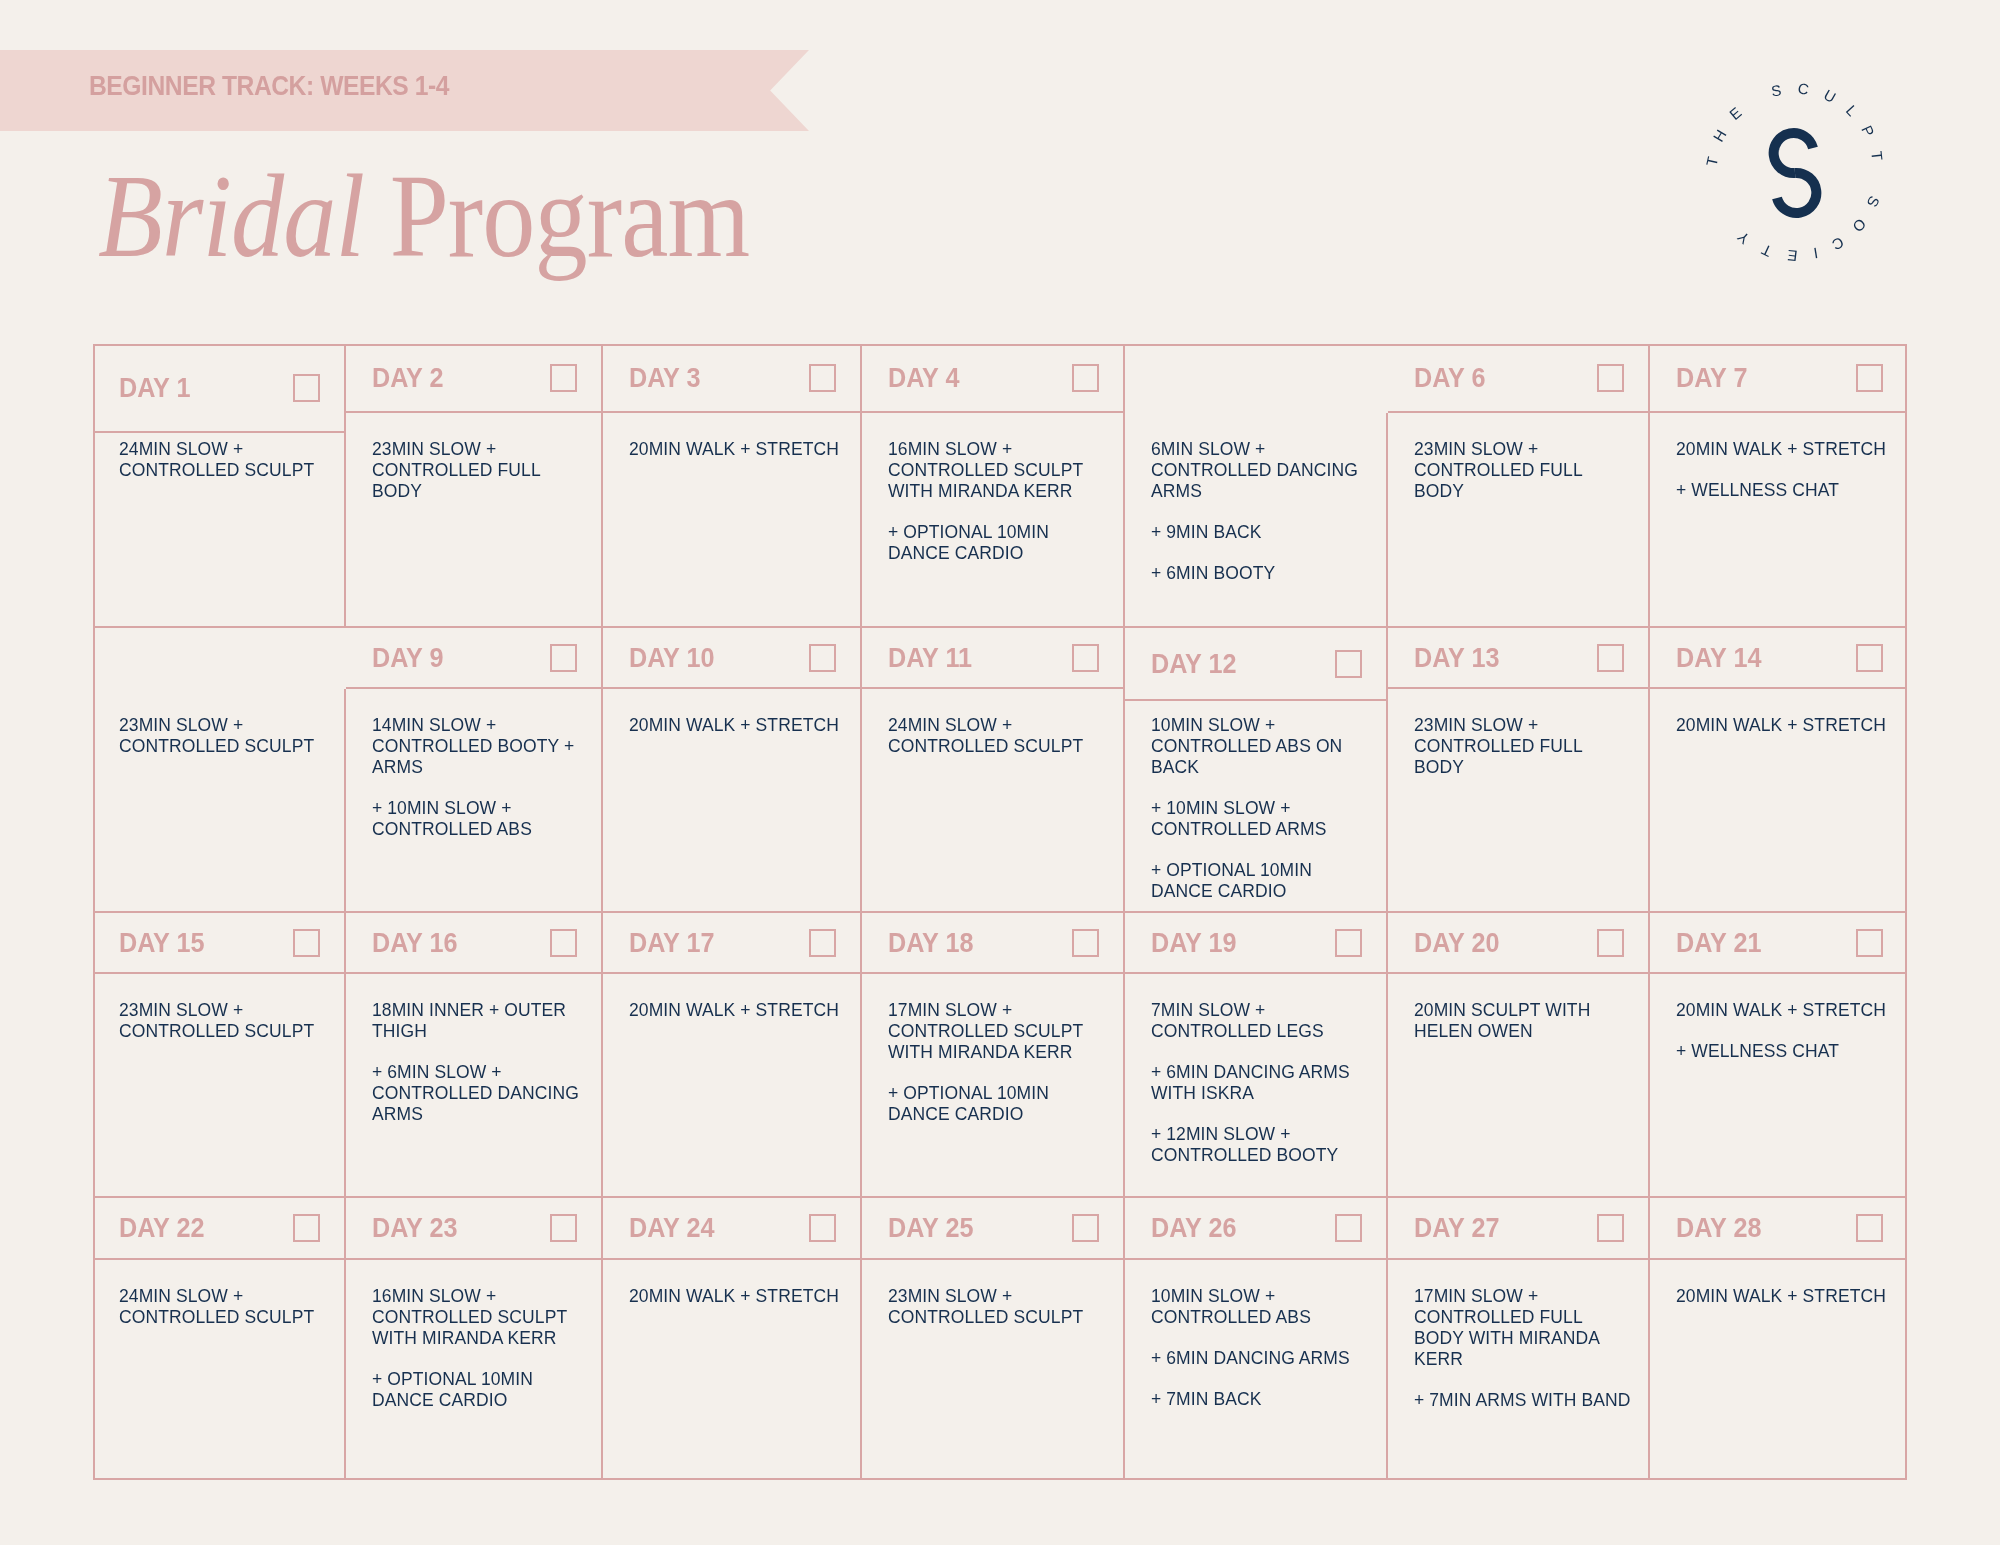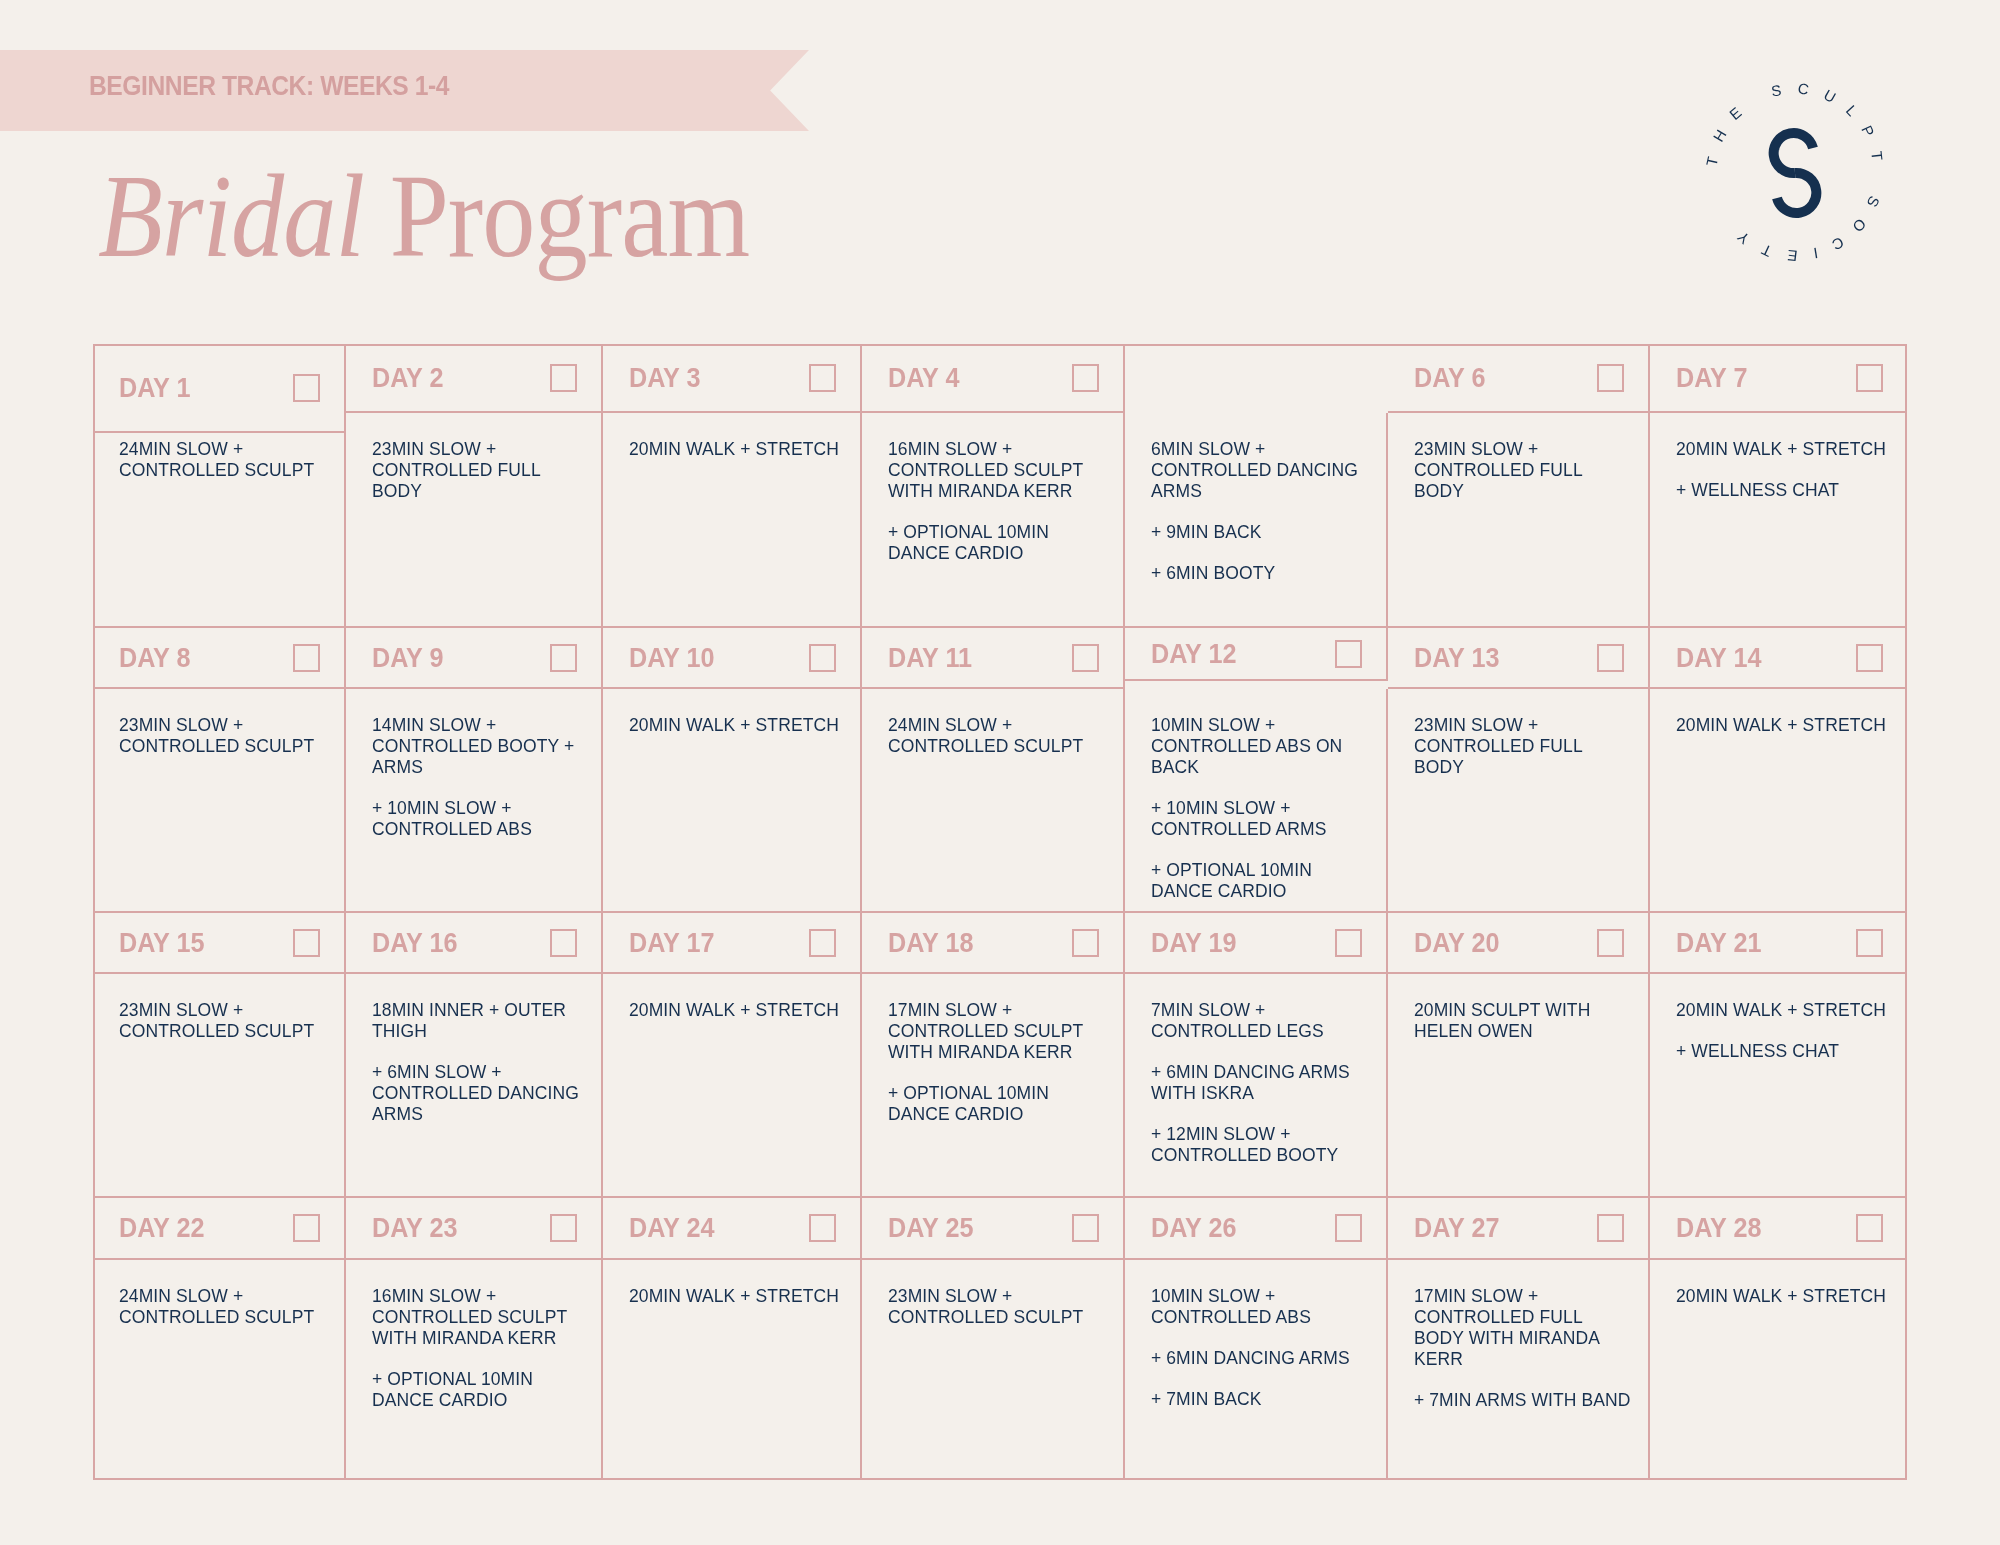--- a/index.html
+++ b/index.html
@@ -196,24 +196,20 @@
     <div class="cell-h" style="left: 1555px; top: -2px; width: 257px; height: 69px; border-right: none;">
       <span class="day-label">DAY 7</span>
       <div class="checkbox" role="checkbox" aria-checked="false"></div>
     </div>
     <div class="cell-b" style="left: 1555px; top: 67px; width: 257px; height: 215px; border-right: none;">
       <div class="workout">
         <p>20MIN WALK + STRETCH</p>
         <p> + WELLNESS CHAT</p>
       </div>
     </div>
-    <div class="cell-h" style="left: -2px; top: 282px; width: 253px; height: 61px;">
-      <span class="day-label">DAY 8</span>
-      <div class="checkbox" role="checkbox" aria-checked="false"></div>
-    </div>
     <div class="cell-b" style="left: -2px; top: 343px; width: 253px; height: 224px;">
       <div class="workout">
         <p>23MIN SLOW + CONTROLLED SCULPT</p>
       </div>
     </div>
     <div class="cell-h" style="left: 251px; top: 282px; width: 257px; height: 61px;">
       <span class="day-label">DAY 9</span>
       <div class="checkbox" role="checkbox" aria-checked="false"></div>
     </div>
     <div class="cell-b" style="left: 251px; top: 343px; width: 257px; height: 224px;">
@@ -233,21 +229,21 @@
     </div>
     <div class="cell-h" style="left: 767px; top: 282px; width: 263px; height: 61px;">
       <span class="day-label">DAY 11</span>
       <div class="checkbox" role="checkbox" aria-checked="false"></div>
     </div>
     <div class="cell-b" style="left: 767px; top: 343px; width: 263px; height: 224px;">
       <div class="workout">
         <p>24MIN SLOW + CONTROLLED SCULPT</p>
       </div>
     </div>
-    <div class="cell-h" style="left: 1030px; top: 282px; width: 263px; height: 53px; text-align: center;">
+    <div class="cell-h" style="left: 1030px; top: 282px; width: 263px; height: 73px; text-align: center;">
       <span class="day-label">DAY 12</span>
       <div class="checkbox" role="checkbox" aria-checked="false"></div>
     </div>
     <div class="cell-b" style="left: 1030px; top: 343px; width: 263px; height: 224px;">
       <div class="workout">
         <p>10MIN SLOW + CONTROLLED ABS ON BACK</p>
         <p>+ 10MIN SLOW + CONTROLLED ARMS</p>
         <p>+ OPTIONAL 10MIN DANCE CARDIO</p>
       </div>
     </div>

